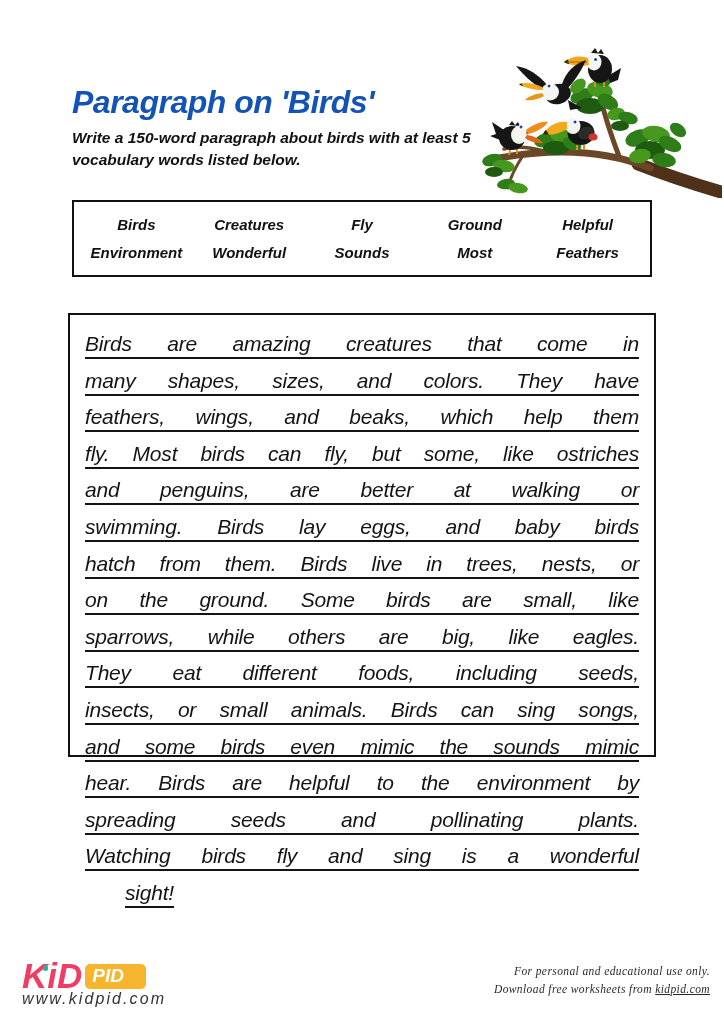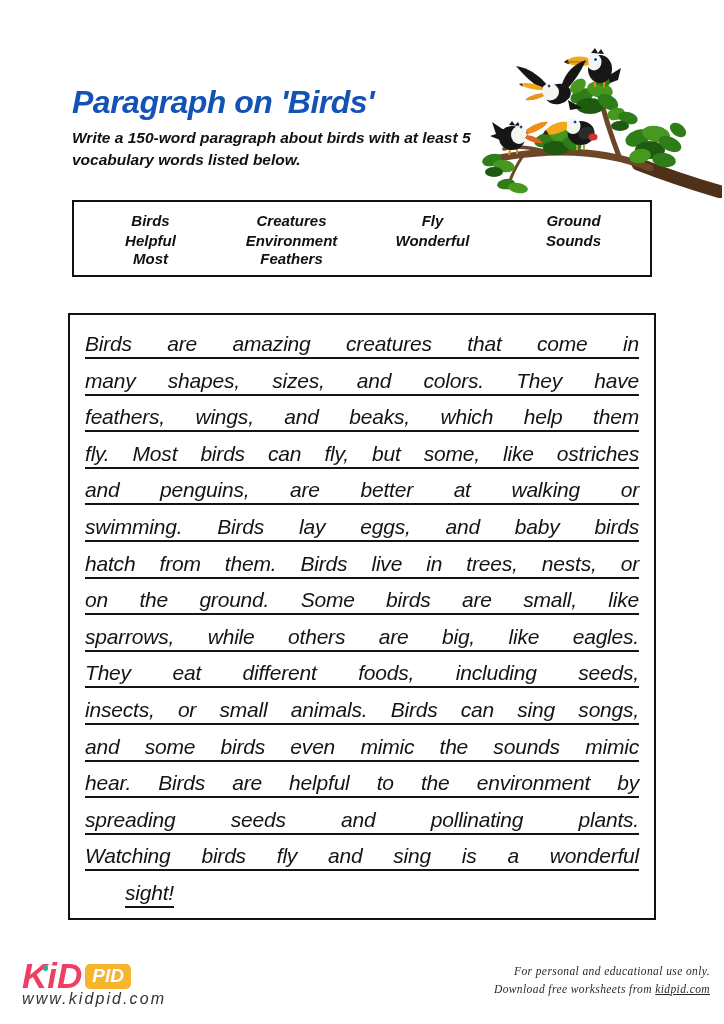--- a/index.html
+++ b/index.html
@@ -20,26 +20,26 @@
     font-size:32px;font-weight:bold;color:var(--title-blue);letter-spacing:-0.5px;
   }
   .subtitle{
     position:absolute;left:72px;top:127px;
     font-size:15.5px;font-weight:bold;line-height:22px;color:var(--ink);
   }
   .illustration{position:absolute;left:482px;top:38px;width:240px;height:160px;}
   .vocab-box{
     position:absolute;left:72px;top:200px;width:580px;height:77px;
     border:2px solid var(--ink);
-    display:grid;grid-template-columns:repeat(4,1fr);grid-template-rows:1fr 1fr;
+    display:grid;grid-template-columns:repeat(5,1fr);grid-template-rows:1fr 1fr;
     align-items:center;justify-items:center;padding:8px 6px;
     font-weight:bold;font-size:15px;
   }
   .para-box{
-    position:absolute;left:68px;top:313px;width:588px;height:607px;
+    position:absolute;left:68px;top:313px;width:588px;height:444px;
     border:2px solid var(--ink);padding:11px 15px 0 15px;
   }
   .para-line{
     font-size:21px;line-height:36.6px;height:36.6px;
     color:#141414;letter-spacing:-0.2px;
     text-align:justify;text-align-last:justify;
     text-decoration:underline;
     text-decoration-thickness:1.8px;
     text-underline-offset:6px;
     text-decoration-skip-ink:none;
@@ -48,21 +48,21 @@
   .para-line.last{text-align-last:left;margin-left:40px;}
   .logo{position:absolute;left:22px;top:962px;}
   .logo-row{position:relative;display:flex;align-items:center;}
   .logo-kid{color:var(--logo-pink);font-size:35px;font-weight:bold;line-height:28px;}
   .logo-dot{
     position:absolute;left:20.5px;top:3px;width:5.5px;height:5.5px;border-radius:50%;
     background:var(--logo-teal);
   }
   .logo-pid{
     background:var(--logo-yellow);color:#ffffff;font-size:19px;font-weight:bold;
-    padding:2px 7px 3px 7px;border-radius:5px;margin-left:3px;line-height:20px;
+    padding:2px 22px 3px 7px;border-radius:5px;margin-left:3px;line-height:20px;
   }
   .logo-url{font-size:16px;letter-spacing:2.1px;color:#333;margin-top:0;}
   .usage{
     position:absolute;right:14px;top:963px;text-align:right;
     font-family:"Liberation Serif",serif;font-size:11.5px;line-height:17.5px;
     color:#2a2a2a;letter-spacing:0.4px;
   }
   .usage .link{text-decoration:underline;cursor:pointer;}
 </style>
 </head>

